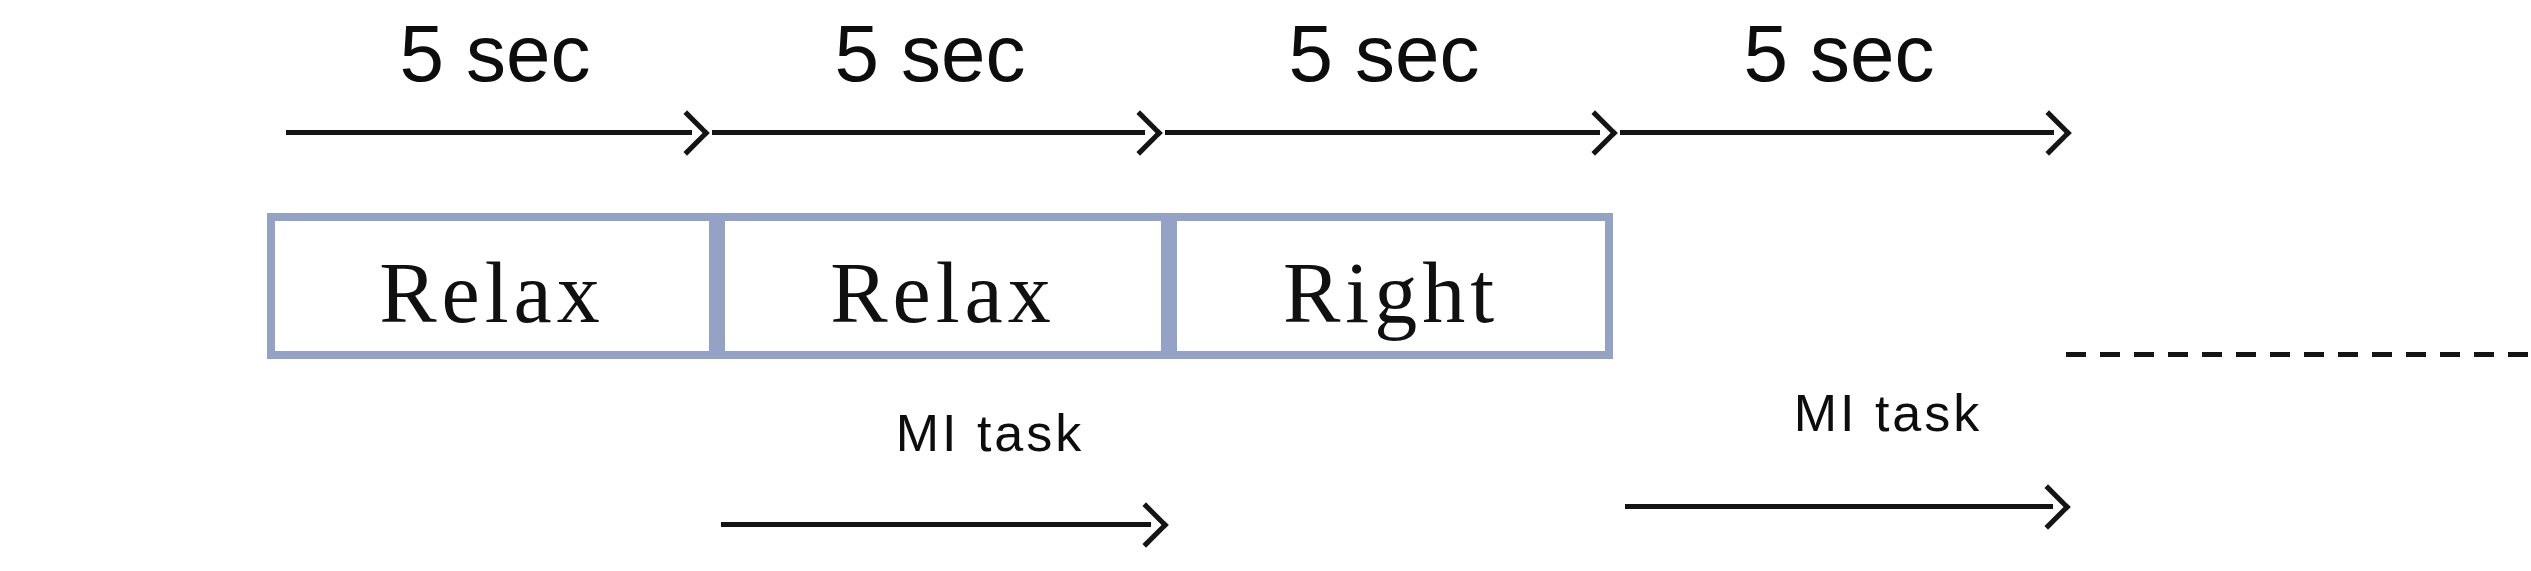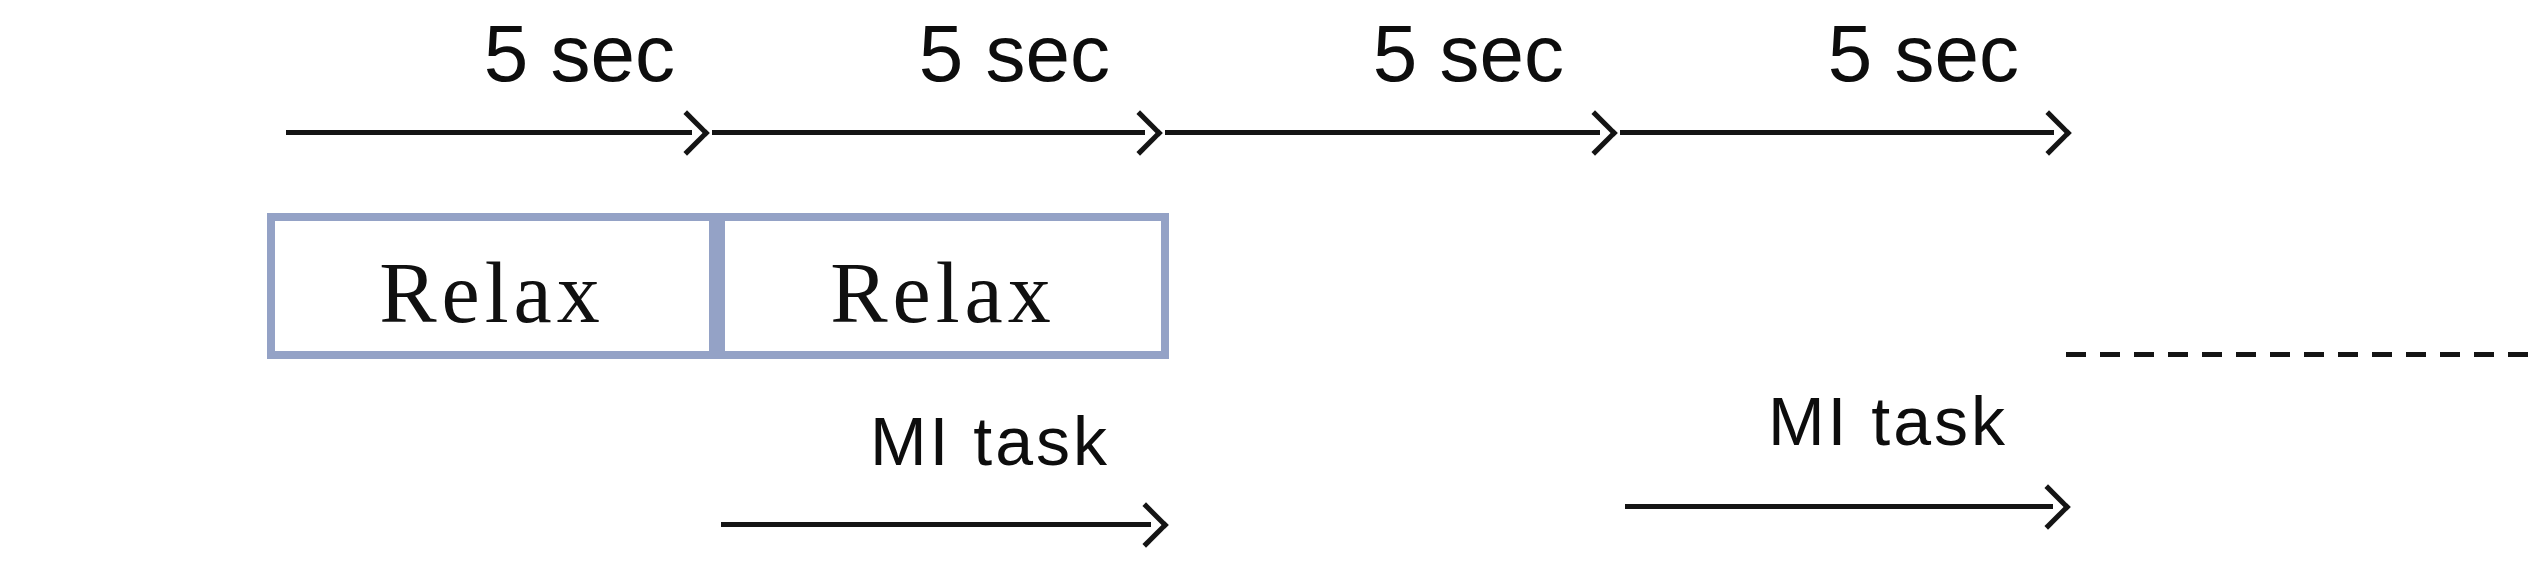--- a/index.html
+++ b/index.html
@@ -14,21 +14,21 @@
     width:2531px;height:571px;
     background:var(--bg);
     overflow:hidden;
     font-family:"Liberation Sans",sans-serif;
     color:var(--text);
   }
 
   
   .duration{
     position:absolute;top:12px;width:360px;
-    text-align:right;
+    text-align:center;
     font-size:80px;line-height:1.06;
     color:var(--text);
     white-space:nowrap;
   }
   #dur0{left:315px;}
   #dur1{left:750px;}
   #dur2{left:1204px;}
   #dur3{left:1659px;}
 
   
@@ -84,21 +84,21 @@
   #dashed-line{
     position:absolute;left:2066px;top:352px;width:465px;height:5px;
     background:repeating-linear-gradient(90deg,
       var(--line) 0px, var(--line) 20px,
       transparent 20px, transparent 34px);
   }
 
   
   .mi-label{
     position:absolute;width:420px;text-align:center;
-    font-size:68px;line-height:1.05;letter-spacing:3px;
+    font-size:52px;line-height:1.05;letter-spacing:3px;
     white-space:nowrap;
   }
   #mi-label0{left:780px;top:406px;}
   #mi-label1{left:1678px;top:386px;}
   #mi-arr0{left:721px;width:442px;top:504px;}
   #mi-arr1{left:1625px;width:440px;top:486px;}
 </style>
 </head>
 <body>
 
@@ -127,20 +127,23 @@
   </div>
 
 
   <div id="box-row">
     <div class="tbox" id="box0">
       <span class="blabel">Relax</span>
     </div>
     <div class="tbox" id="box2">
       <span class="blabel">Relax</span>
     </div>
+    <div class="tbox" id="box3">
+      <span class="blabel">Right</span>
+    </div>
   </div>
 
   <div id="dashed-line"></div>
 
   <div class="mi-label" id="mi-label0">MI task</div>
   <div class="arrow" id="mi-arr0">
     <div class="shaft"></div>
     <div class="chev"></div>
   </div>
 

